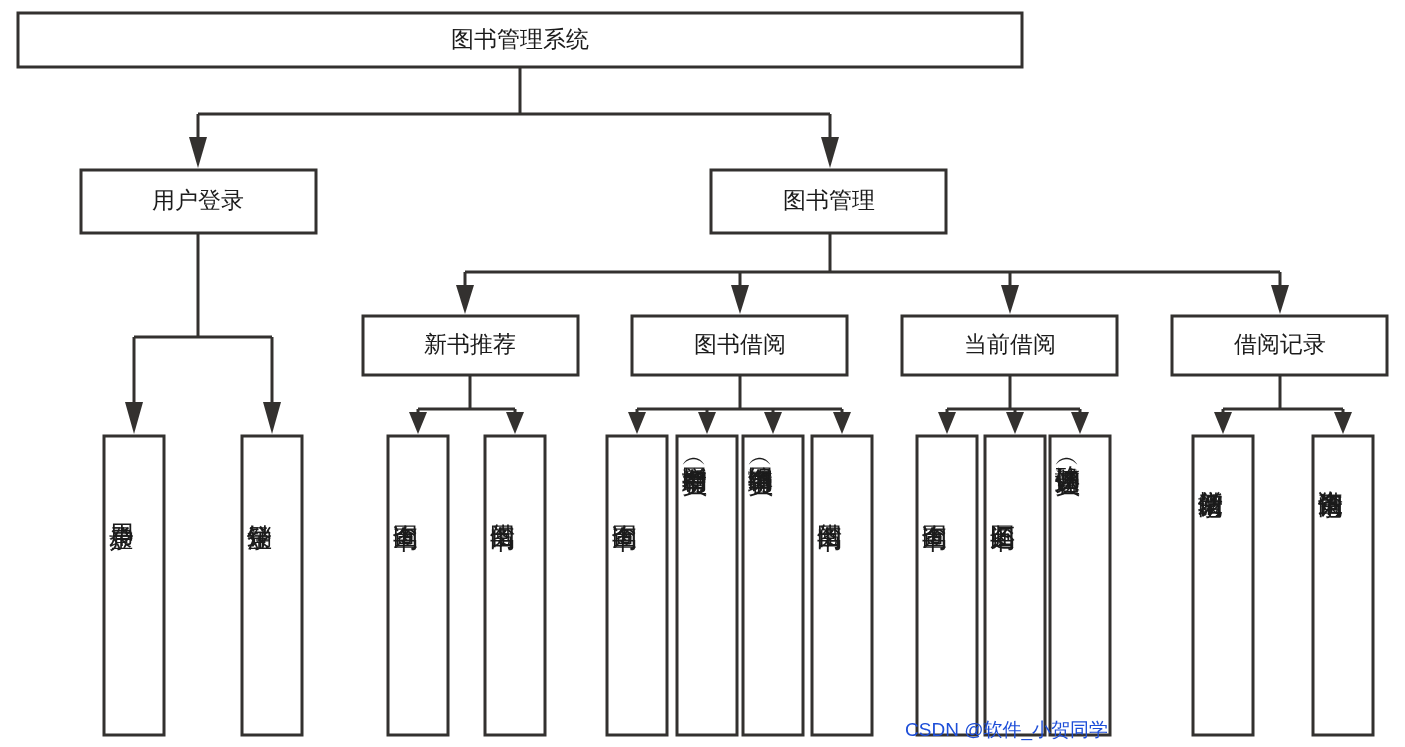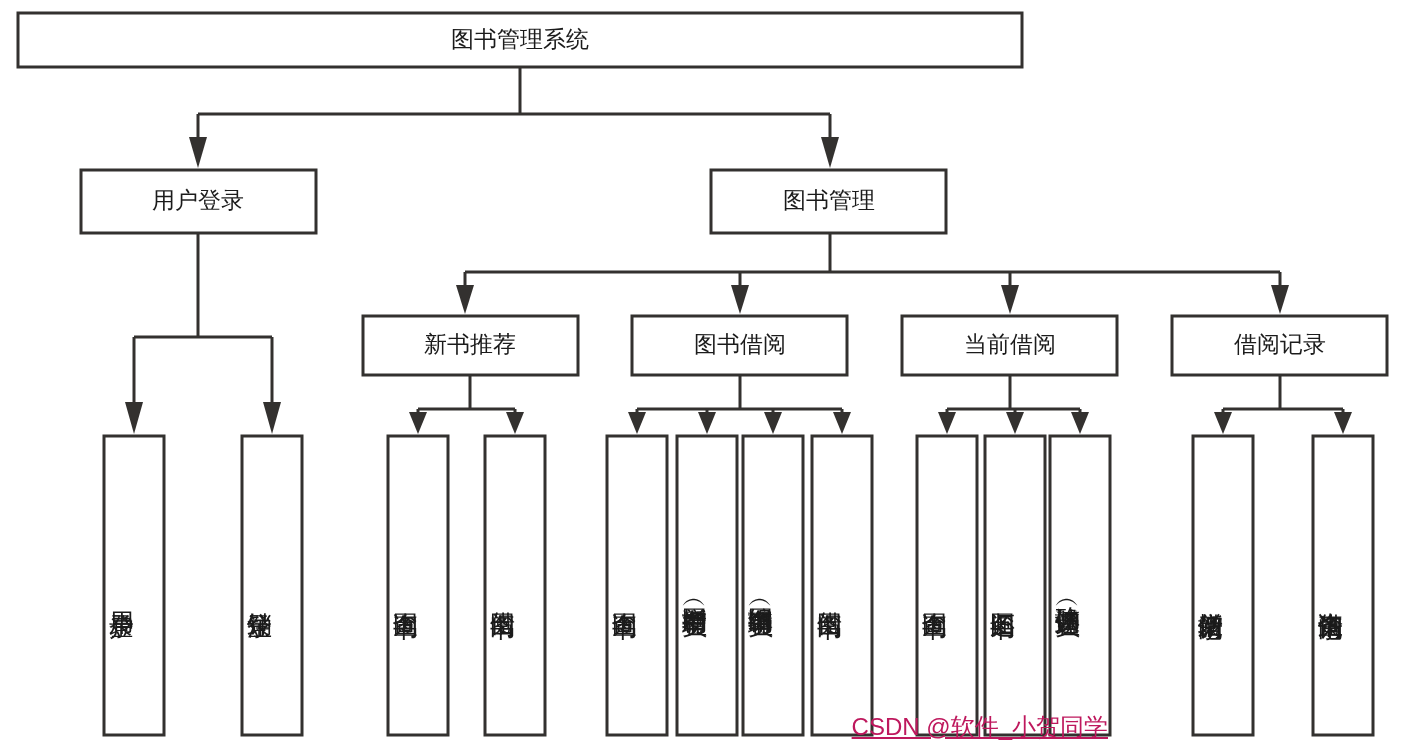--- a/index.html
+++ b/index.html
@@ -11,21 +11,20 @@
     width: 1405px;
     height: 747px;
     font-family: "Liberation Sans", "DejaVu Sans", sans-serif;
     overflow: hidden;
   }
   #diagram-root {
     position: relative;
     width: 1116px;
     height: 747px;
     background: #ffffff;
-    text-align: center;
   }
   svg.diagram-svg {
     position: absolute;
     left: 0;
     top: 0;
     width: 1405px;
     height: 747px;
   }
   .node-box {
     fill: #ffffff;
@@ -59,24 +58,23 @@
     color: #1b1b1b;
     letter-spacing: 1px;
     white-space: nowrap;
     pointer-events: none;
   }
   .watermark {
     position: absolute;
     right: 8px;
     bottom: 4px;
     font-family: "Liberation Sans", "DejaVu Sans", sans-serif;
-    font-size: 24px;
-    color: #be185d;
+    font-size: 19px;
+    color: #1d4ed8;
     white-space: nowrap;
-    text-decoration: underline;
   }
 </style>
 </head>
 <body>
 
 <div id="diagram-root">
 
   <svg class="diagram-svg" viewBox="0 0 1405 747">
 
     <g>

